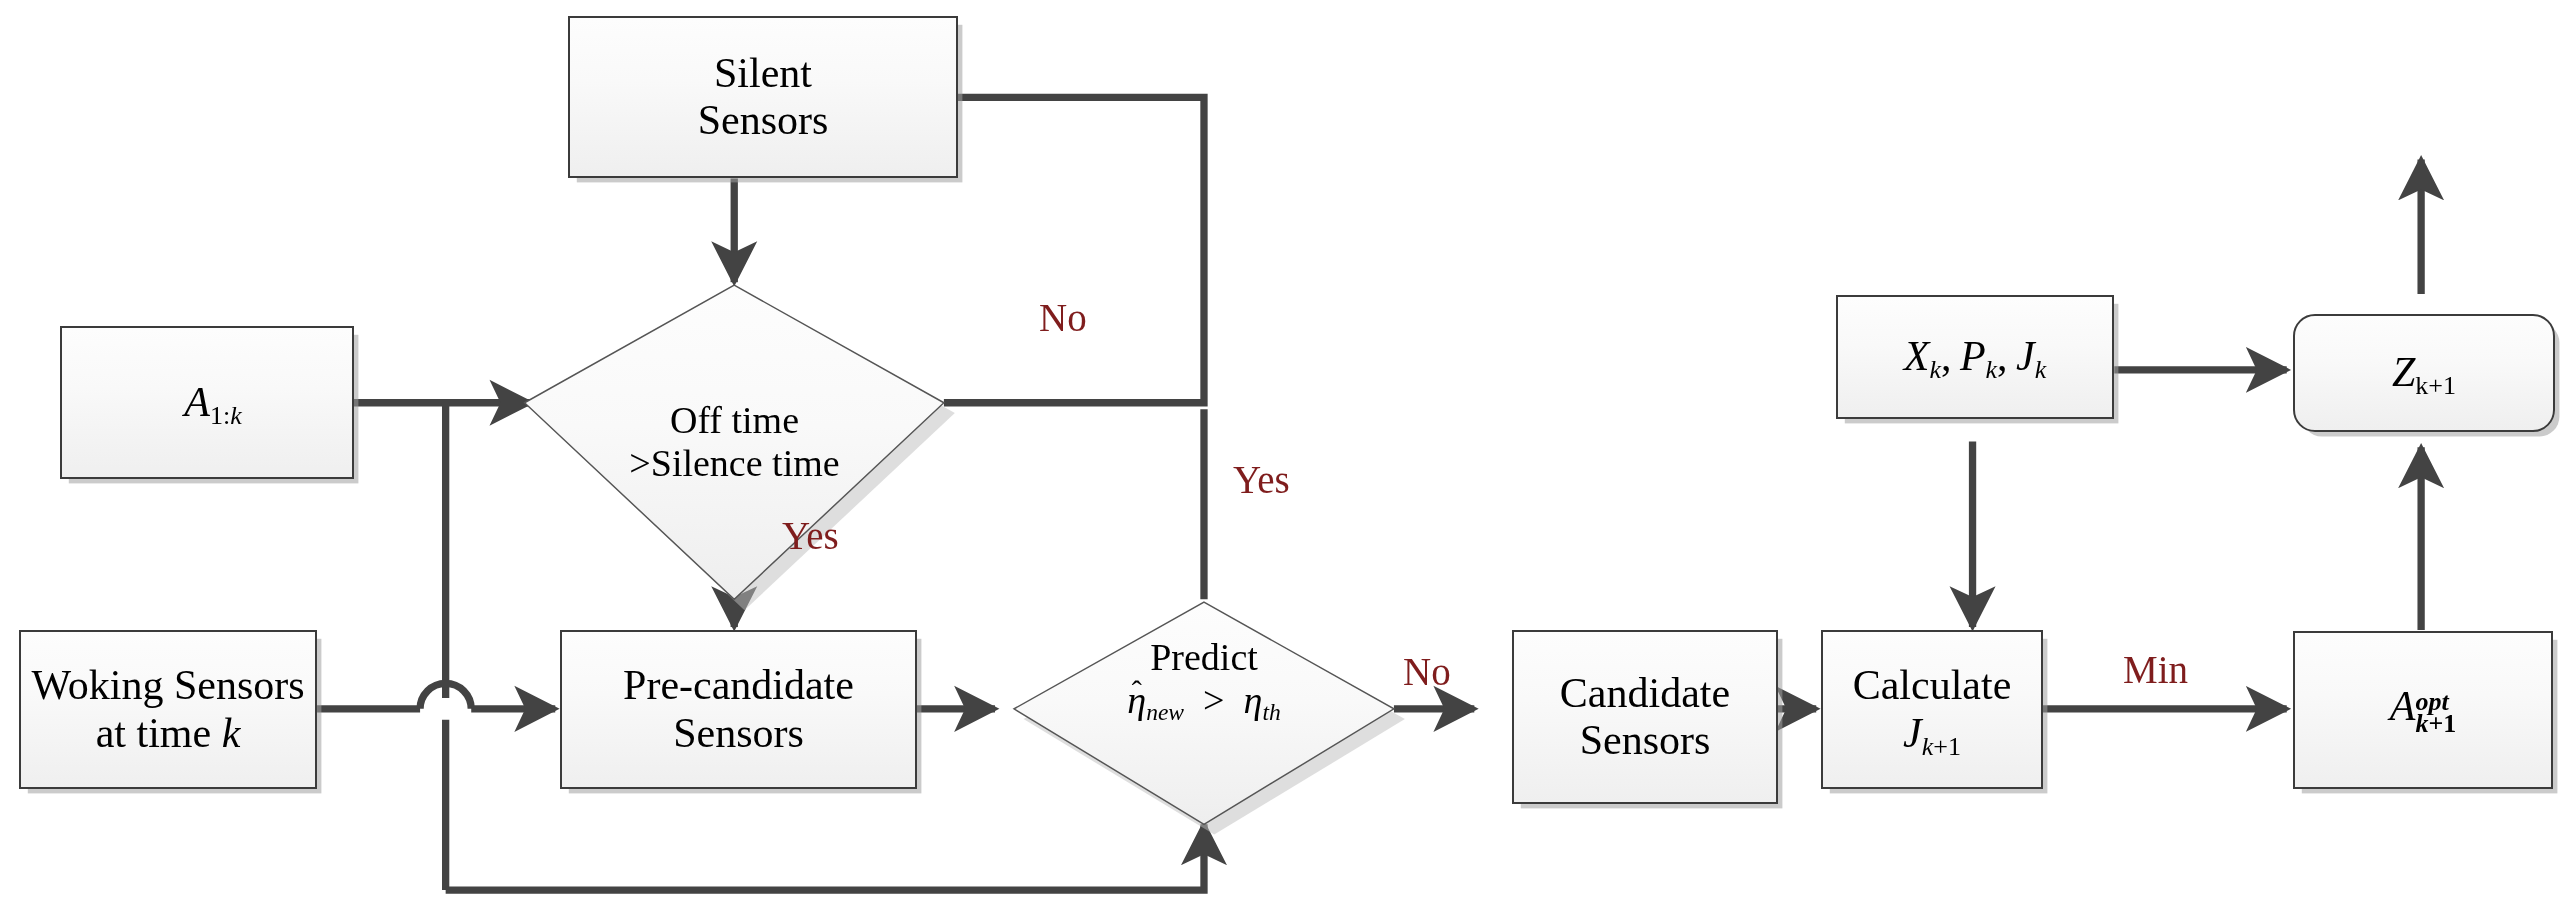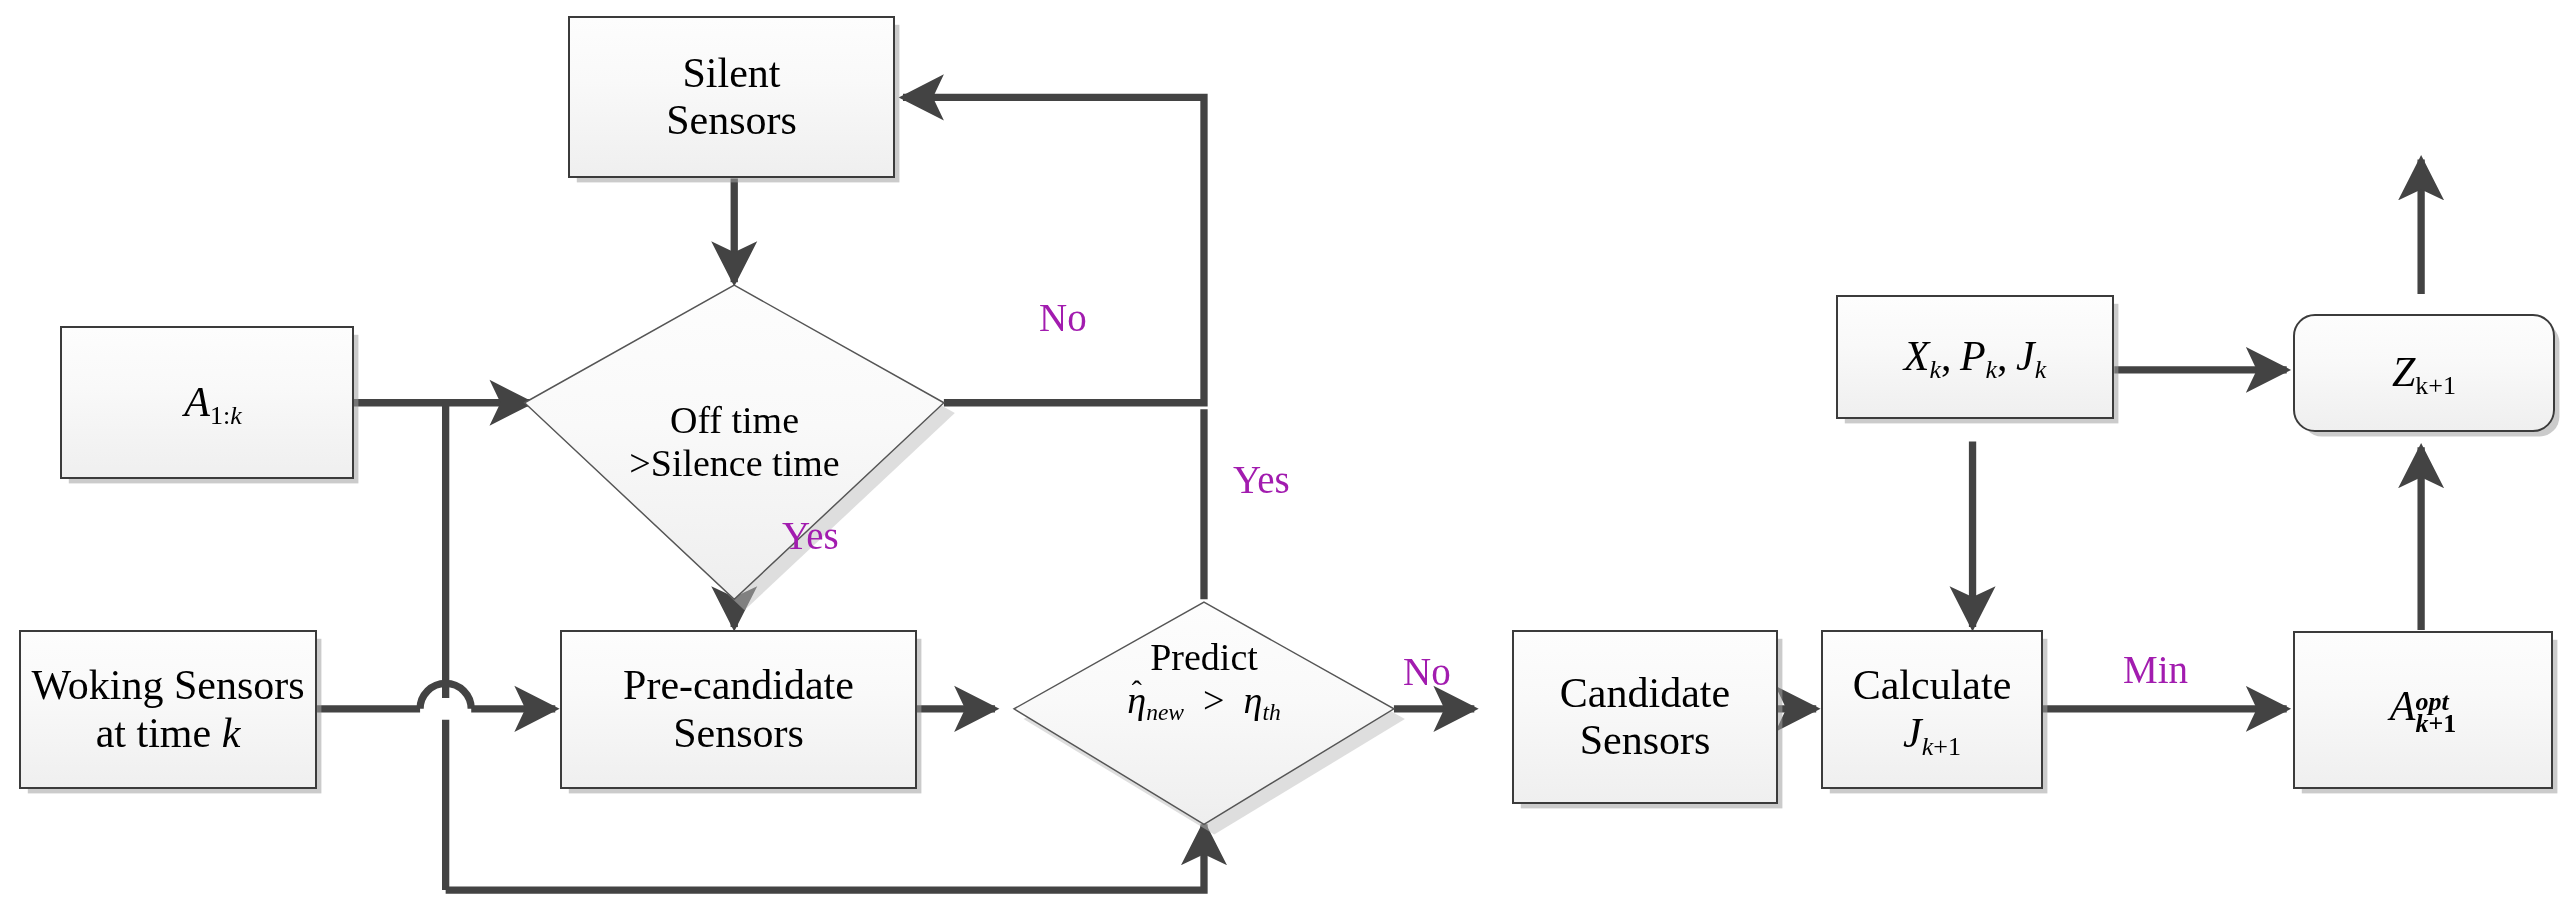--- a/index.html
+++ b/index.html
@@ -26,21 +26,21 @@
   }
   .diamond{
     display:flex;align-items:center;justify-content:center;text-align:center;
   }
   .diamond .lbl{
     position:relative;z-index:2;color:#000;line-height:1.12;font-size:38px;
   }
 
   
   .edgelabel{
-    position:absolute;color:#a21caf;font-size:39px;line-height:1;white-space:nowrap;
+    position:absolute;color:#7f1d1d;font-size:39px;line-height:1;white-space:nowrap;
   }
 
   
   .mi{font-style:italic;}
   .up{font-style:normal;}
   sub,sup{font-size:.62em;line-height:0;}
   sub{vertical-align:-0.30em;}
   .subsup{display:inline-block;vertical-align:-0.30em;line-height:1;text-align:left;font-weight:bold;}
   .subsup .s1{display:block;font-size:.62em;margin-bottom:-.15em;}
   .subsup .s2{display:block;font-size:.62em;}
@@ -107,21 +107,21 @@
 
     <g>
       <polygon points="1010,396 1298,556 1010,826 724,556" transform="translate(9,9)" fill="#bdbdbd" opacity="0.5"></polygon>
       <polygon points="1005,390 1292,551 1005,820 718,551" fill="url(#boxfill)" stroke="#555" stroke-width="2"></polygon>
 
       <polygon points="1653,830 1914,975 1653,1133 1392,975" transform="translate(9,9)" fill="#bdbdbd" opacity="0.5"></polygon>
       <polygon points="1648,824 1908,970 1648,1128 1388,970" fill="url(#boxfill)" stroke="#555" stroke-width="2"></polygon>
     </g>
   </svg>
 
-  <div class="node boxnode" style="left:568px;top:16px;width:327px;height:162px;">
+  <div class="node boxnode" style="left:568px;top:16px;width:390px;height:162px;">
     <div class="lbl">
       <span>Silent</span><br>
       <span>Sensors</span>
     </div>
   </div>
 
 
   <div class="node boxnode" style="left:60px;top:326px;width:294px;height:153px;padding-left:12px;">
     <div class="lbl">
       <span class="mi">A</span><sub><span class="up">1:</span><span class="mi">k</span></sub>

